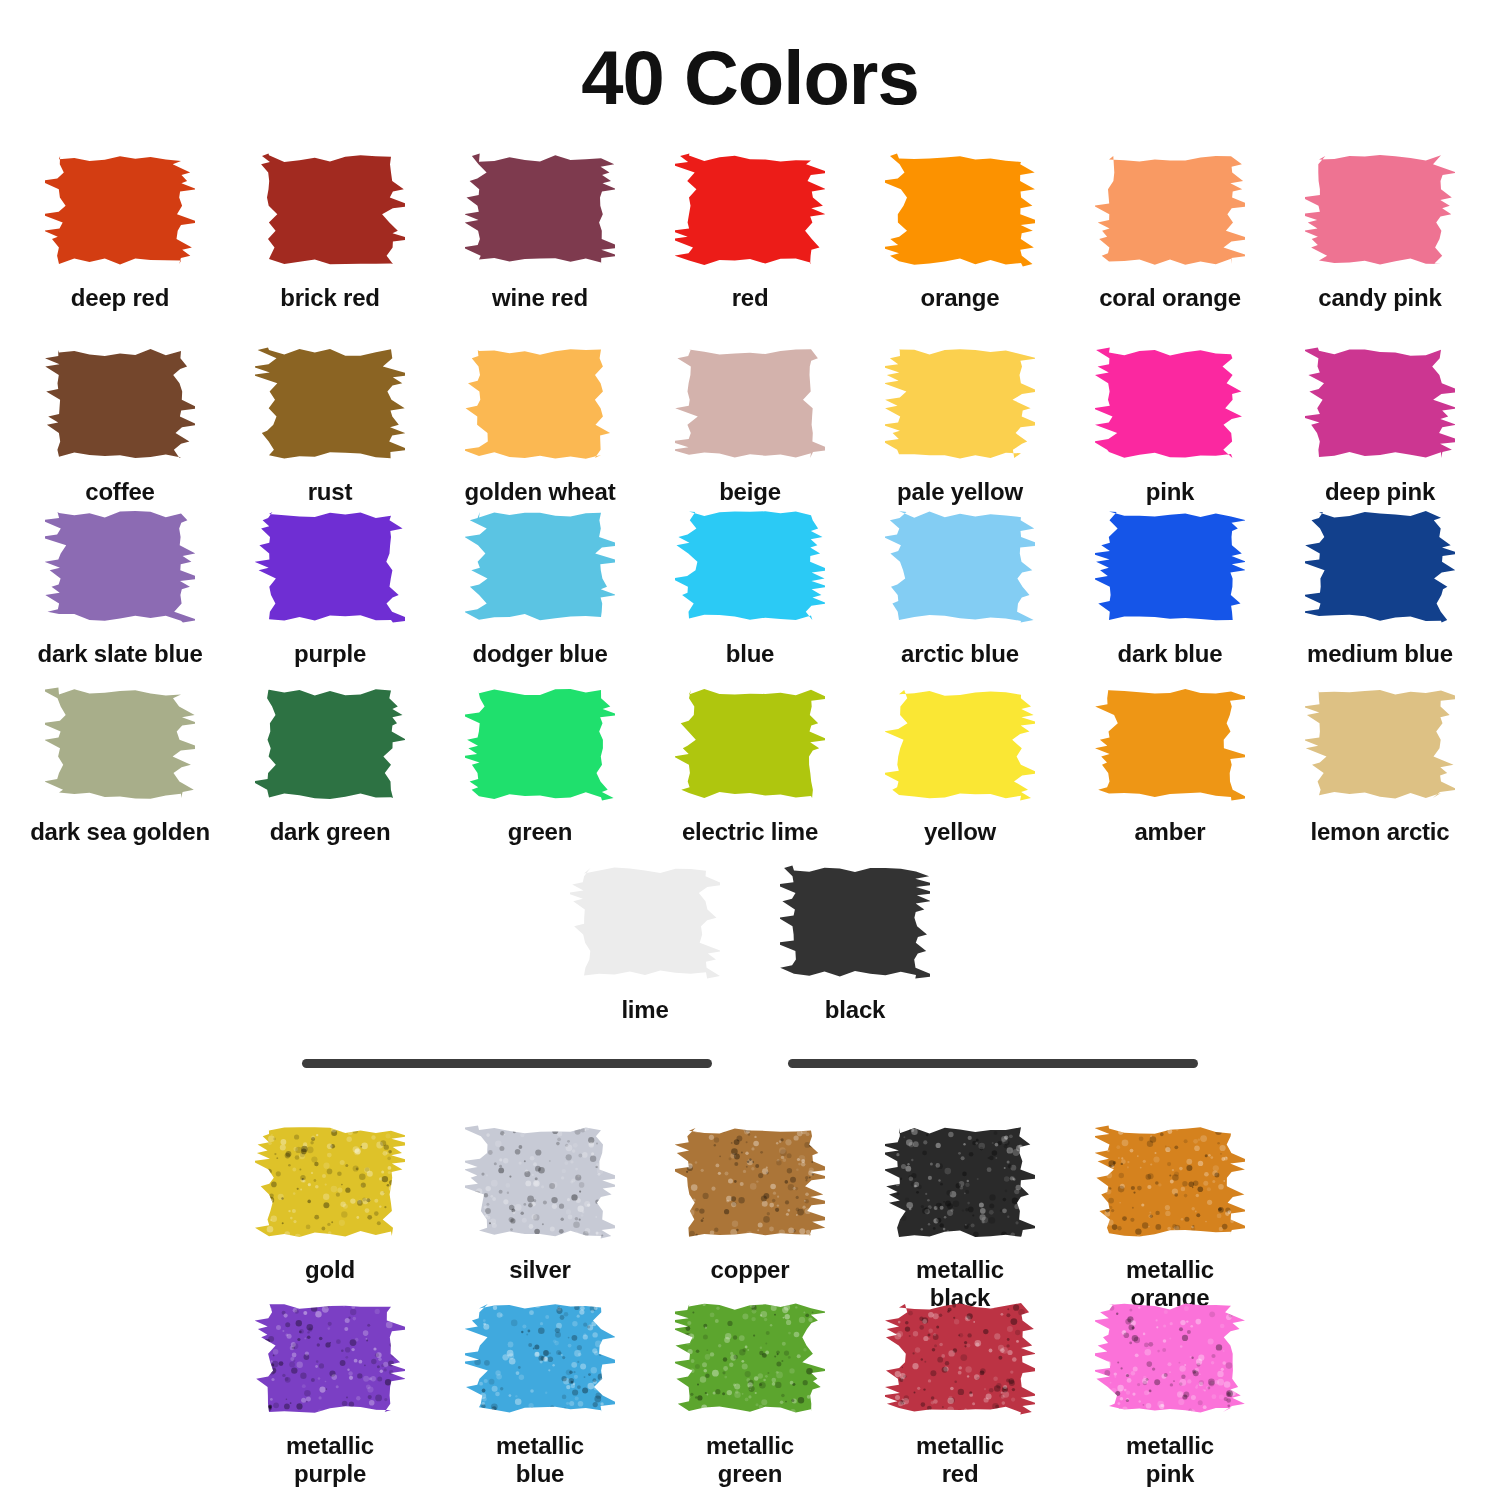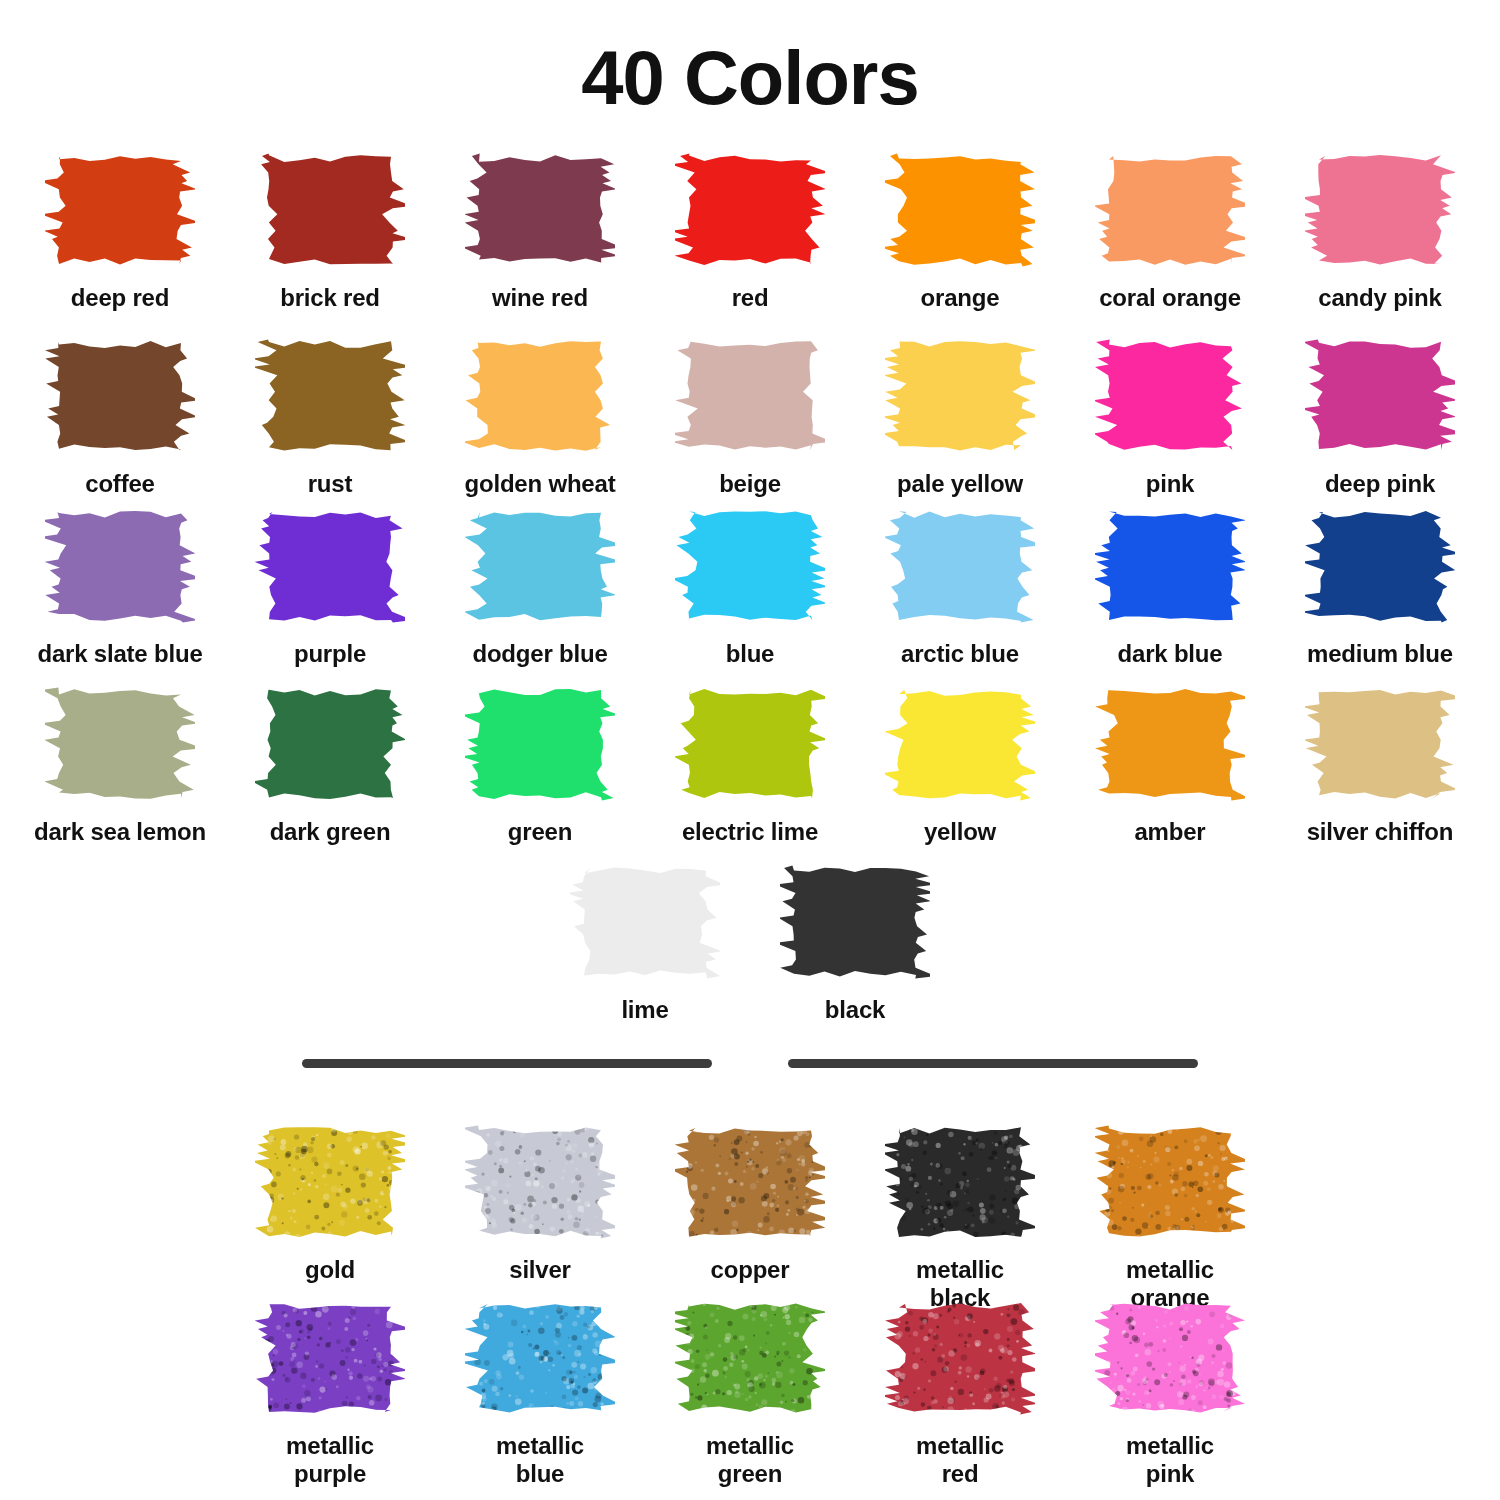--- a/index.html
+++ b/index.html
@@ -148,21 +148,21 @@
       </div>
       <div class="cell">
         <div class="swatch-wrap">
           <svg viewBox="0 0 150 120" xmlns="http://www.w3.org/2000/svg">
             <path d="M 14.0 9.5 L 29.3 9.0 L 44.5 6.0 L 59.8 6.5 L 75.0 5.1 L 90.3 6.2 L 105.5 7.9 L 120.8 10.5 L 136.0 5.3 L 128.0 14.3 L 151.9 22.6 L 137.6 25.0 L 135.5 30.9 L 136.0 39.2 L 146.8 47.5 L 135.3 49.9 L 144.8 55.8 L 137.2 58.2 L 146.3 64.2 L 135.5 66.6 L 131.2 72.5 L 136.4 80.8 L 134.5 89.1 L 130.1 97.4 L 137.2 105.7 L 128.9 114.0 L 136.0 113.6 L 120.8 113.8 L 105.5 108.5 L 90.3 111.3 L 75.0 114.6 L 59.8 110.8 L 44.5 112.6 L 29.3 113.1 L 14.0 110.5 L 22.1 105.7 L 6.1 97.4 L 12.8 95.0 L 6.7 89.1 L 12.9 86.7 L -1.7 80.8 L 12.5 78.4 L 2.8 72.5 L 12.1 70.1 L -5.0 64.2 L 14.9 61.8 L 13.5 55.8 L -2.8 47.5 L 14.9 45.1 L 14.9 39.2 L 13.6 30.9 L 13.3 22.6 L 13.3 14.3 L 20.3 6.0 Z" fill="#ee7392"></path>
           </svg>
         </div>
         <div class="swatch-label">candy pink</div>
       </div>
     </div>
-  <div class="row cols7" style="top:336px">
+  <div class="row cols7" style="top:344px">
       <div class="cell">
         <div class="swatch-wrap">
           <svg viewBox="0 0 150 120" xmlns="http://www.w3.org/2000/svg">
             <path d="M 14.0 8.5 L 29.3 6.9 L 44.5 10.6 L 59.8 12.0 L 75.0 9.4 L 90.3 10.9 L 105.5 5.1 L 120.8 11.2 L 136.0 6.9 L 135.4 14.3 L 142.1 22.6 L 135.2 25.0 L 128.2 30.9 L 134.5 39.2 L 137.2 47.5 L 136.8 55.8 L 154.3 64.2 L 136.2 66.6 L 134.9 72.5 L 153.0 80.8 L 137.0 83.2 L 130.5 89.1 L 144.4 97.4 L 136.1 99.8 L 128.9 105.7 L 134.4 114.0 L 136.0 113.4 L 120.8 110.4 L 105.5 113.0 L 90.3 114.0 L 75.0 111.2 L 59.8 112.0 L 44.5 110.9 L 29.3 108.6 L 14.0 112.8 L 12.4 105.7 L 15.2 97.4 L 13.9 89.1 L 1.9 80.8 L 13.2 78.4 L 3.2 72.5 L 14.1 70.1 L 14.5 64.2 L 15.1 55.8 L 1.2 47.5 L 13.2 45.1 L 12.5 39.2 L 13.8 30.9 L 0.3 22.6 L 14.5 20.2 L 0.0 14.3 L 13.3 11.9 L 13.2 6.0 Z" fill="#74462c"></path>
           </svg>
         </div>
         <div class="swatch-label">coffee</div>
       </div>
       <div class="cell">
         <div class="swatch-wrap">
@@ -271,21 +271,21 @@
         <div class="swatch-label">medium blue</div>
       </div>
     </div>
   <div class="row cols7" style="top:684px">
       <div class="cell">
         <div class="swatch-wrap">
           <svg viewBox="0 0 150 120" xmlns="http://www.w3.org/2000/svg">
             <path d="M 14.0 10.6 L 29.3 5.3 L 44.5 9.4 L 59.8 8.7 L 75.0 7.0 L 90.3 6.3 L 105.5 9.4 L 120.8 11.5 L 136.0 10.6 L 128.0 14.3 L 134.1 22.6 L 149.6 30.9 L 137.0 33.3 L 153.7 39.2 L 137.2 41.6 L 131.7 47.5 L 134.5 55.8 L 157.5 64.2 L 135.8 66.6 L 127.6 72.5 L 145.9 80.8 L 136.6 83.2 L 128.5 89.1 L 134.4 97.4 L 148.8 105.7 L 137.6 108.1 L 136.1 114.0 L 136.0 109.8 L 120.8 111.4 L 105.5 114.8 L 90.3 114.5 L 75.0 112.6 L 59.8 113.0 L 44.5 108.7 L 29.3 110.1 L 14.0 108.6 L 18.0 105.7 L -0.7 97.4 L 12.2 95.0 L 14.0 89.1 L 18.2 80.8 L 13.1 72.5 L 15.0 64.2 L -0.8 55.8 L 13.5 53.4 L 15.6 47.5 L -3.3 39.2 L 14.9 36.8 L 20.7 30.9 L 15.7 22.6 L 12.5 14.3 L -2.9 6.0 L 13.4 3.6 Z" fill="#a8ae8a"></path>
           </svg>
         </div>
-        <div class="swatch-label">dark sea lemon</div>
+        <div class="swatch-label">dark sea golden</div>
       </div>
       <div class="cell">
         <div class="swatch-wrap">
           <svg viewBox="0 0 150 120" xmlns="http://www.w3.org/2000/svg">
             <path d="M 14.0 5.7 L 29.3 8.4 L 44.5 5.9 L 59.8 11.4 L 75.0 7.0 L 90.3 11.3 L 105.5 10.5 L 120.8 5.3 L 136.0 6.5 L 134.3 14.3 L 142.8 22.6 L 137.4 25.0 L 147.5 30.9 L 137.4 33.3 L 142.0 39.2 L 137.4 41.6 L 136.7 47.5 L 151.5 55.8 L 137.6 58.2 L 137.5 64.2 L 128.4 72.5 L 136.0 80.8 L 129.8 89.1 L 135.5 97.4 L 135.9 105.7 L 138.0 114.0 L 136.0 113.2 L 120.8 113.4 L 105.5 109.4 L 90.3 112.8 L 75.0 114.9 L 59.8 114.2 L 44.5 111.2 L 29.3 109.6 L 14.0 113.4 L 12.2 105.7 L -3.1 97.4 L 12.6 95.0 L 13.1 89.1 L 20.8 80.8 L 13.6 72.5 L 15.7 64.2 L 12.5 55.8 L 15.3 47.5 L 14.9 39.2 L 20.5 30.9 L 17.1 22.6 L 12.1 14.3 L 13.4 6.0 Z" fill="#2d7243"></path>
           </svg>
         </div>
         <div class="swatch-label">dark green</div>
       </div>
       <div class="cell">
@@ -319,21 +319,21 @@
           </svg>
         </div>
         <div class="swatch-label">amber</div>
       </div>
       <div class="cell">
         <div class="swatch-wrap">
           <svg viewBox="0 0 150 120" xmlns="http://www.w3.org/2000/svg">
             <path d="M 14.0 8.2 L 29.3 7.7 L 44.5 8.2 L 59.8 6.9 L 75.0 5.9 L 90.3 10.4 L 105.5 7.8 L 120.8 9.0 L 136.0 6.4 L 158.0 14.3 L 135.7 16.7 L 135.5 22.6 L 144.7 30.9 L 135.4 33.3 L 137.5 39.2 L 131.2 47.5 L 135.7 55.8 L 134.5 64.2 L 128.5 72.5 L 148.5 80.8 L 135.3 83.2 L 142.2 89.1 L 135.1 91.5 L 136.0 97.4 L 152.9 105.7 L 135.0 108.1 L 127.8 114.0 L 136.0 109.0 L 120.8 114.1 L 105.5 108.9 L 90.3 114.5 L 75.0 112.7 L 59.8 108.4 L 44.5 110.1 L 29.3 108.1 L 14.0 111.2 L 15.6 105.7 L 12.6 97.4 L 18.7 89.1 L 7.0 80.8 L 14.8 78.4 L 21.5 72.5 L 0.8 64.2 L 13.2 61.8 L -1.9 55.8 L 14.3 53.4 L 14.9 47.5 L 14.5 39.2 L 1.9 30.9 L 14.3 28.5 L -2.6 22.6 L 14.5 20.2 L 13.9 14.3 L 13.6 6.0 Z" fill="#ddc184"></path>
           </svg>
         </div>
-        <div class="swatch-label">silver chiffon</div>
+        <div class="swatch-label">lemon arctic</div>
       </div>
     </div>
   <div class="row cols2" style="top:862px">
       <div class="cell">
         <div class="swatch-wrap">
           <svg viewBox="0 0 150 120" xmlns="http://www.w3.org/2000/svg">
             <path d="M 14.0 11.4 L 29.3 8.5 L 44.5 5.4 L 59.8 6.4 L 75.0 8.6 L 90.3 11.0 L 105.5 6.7 L 120.8 7.1 L 136.0 8.8 L 135.5 14.3 L 155.2 22.6 L 137.3 25.0 L 128.8 30.9 L 135.5 39.2 L 137.4 47.5 L 146.5 55.8 L 137.2 58.2 L 131.0 64.2 L 132.2 72.5 L 129.7 80.8 L 151.8 89.1 L 137.8 91.5 L 146.0 97.4 L 135.9 99.8 L 136.6 105.7 L 150.0 114.0 L 137.1 116.4 L 136.0 110.2 L 120.8 111.7 L 105.5 110.8 L 90.3 108.5 L 75.0 113.1 L 59.8 109.6 L 44.5 112.5 L 29.3 111.8 L 14.0 113.5 L 15.4 105.7 L 19.4 97.4 L 20.3 89.1 L 15.1 80.8 L 13.2 72.5 L 4.1 64.2 L 14.1 61.8 L 14.2 55.8 L 14.8 47.5 L 3.2 39.2 L 12.9 36.8 L -3.6 30.9 L 13.5 28.5 L 2.2 22.6 L 12.8 20.2 L 14.1 14.3 L 20.4 6.0 Z" fill="#ececec"></path>
           </svg>
         </div>
         <div class="swatch-label">lime</div>

